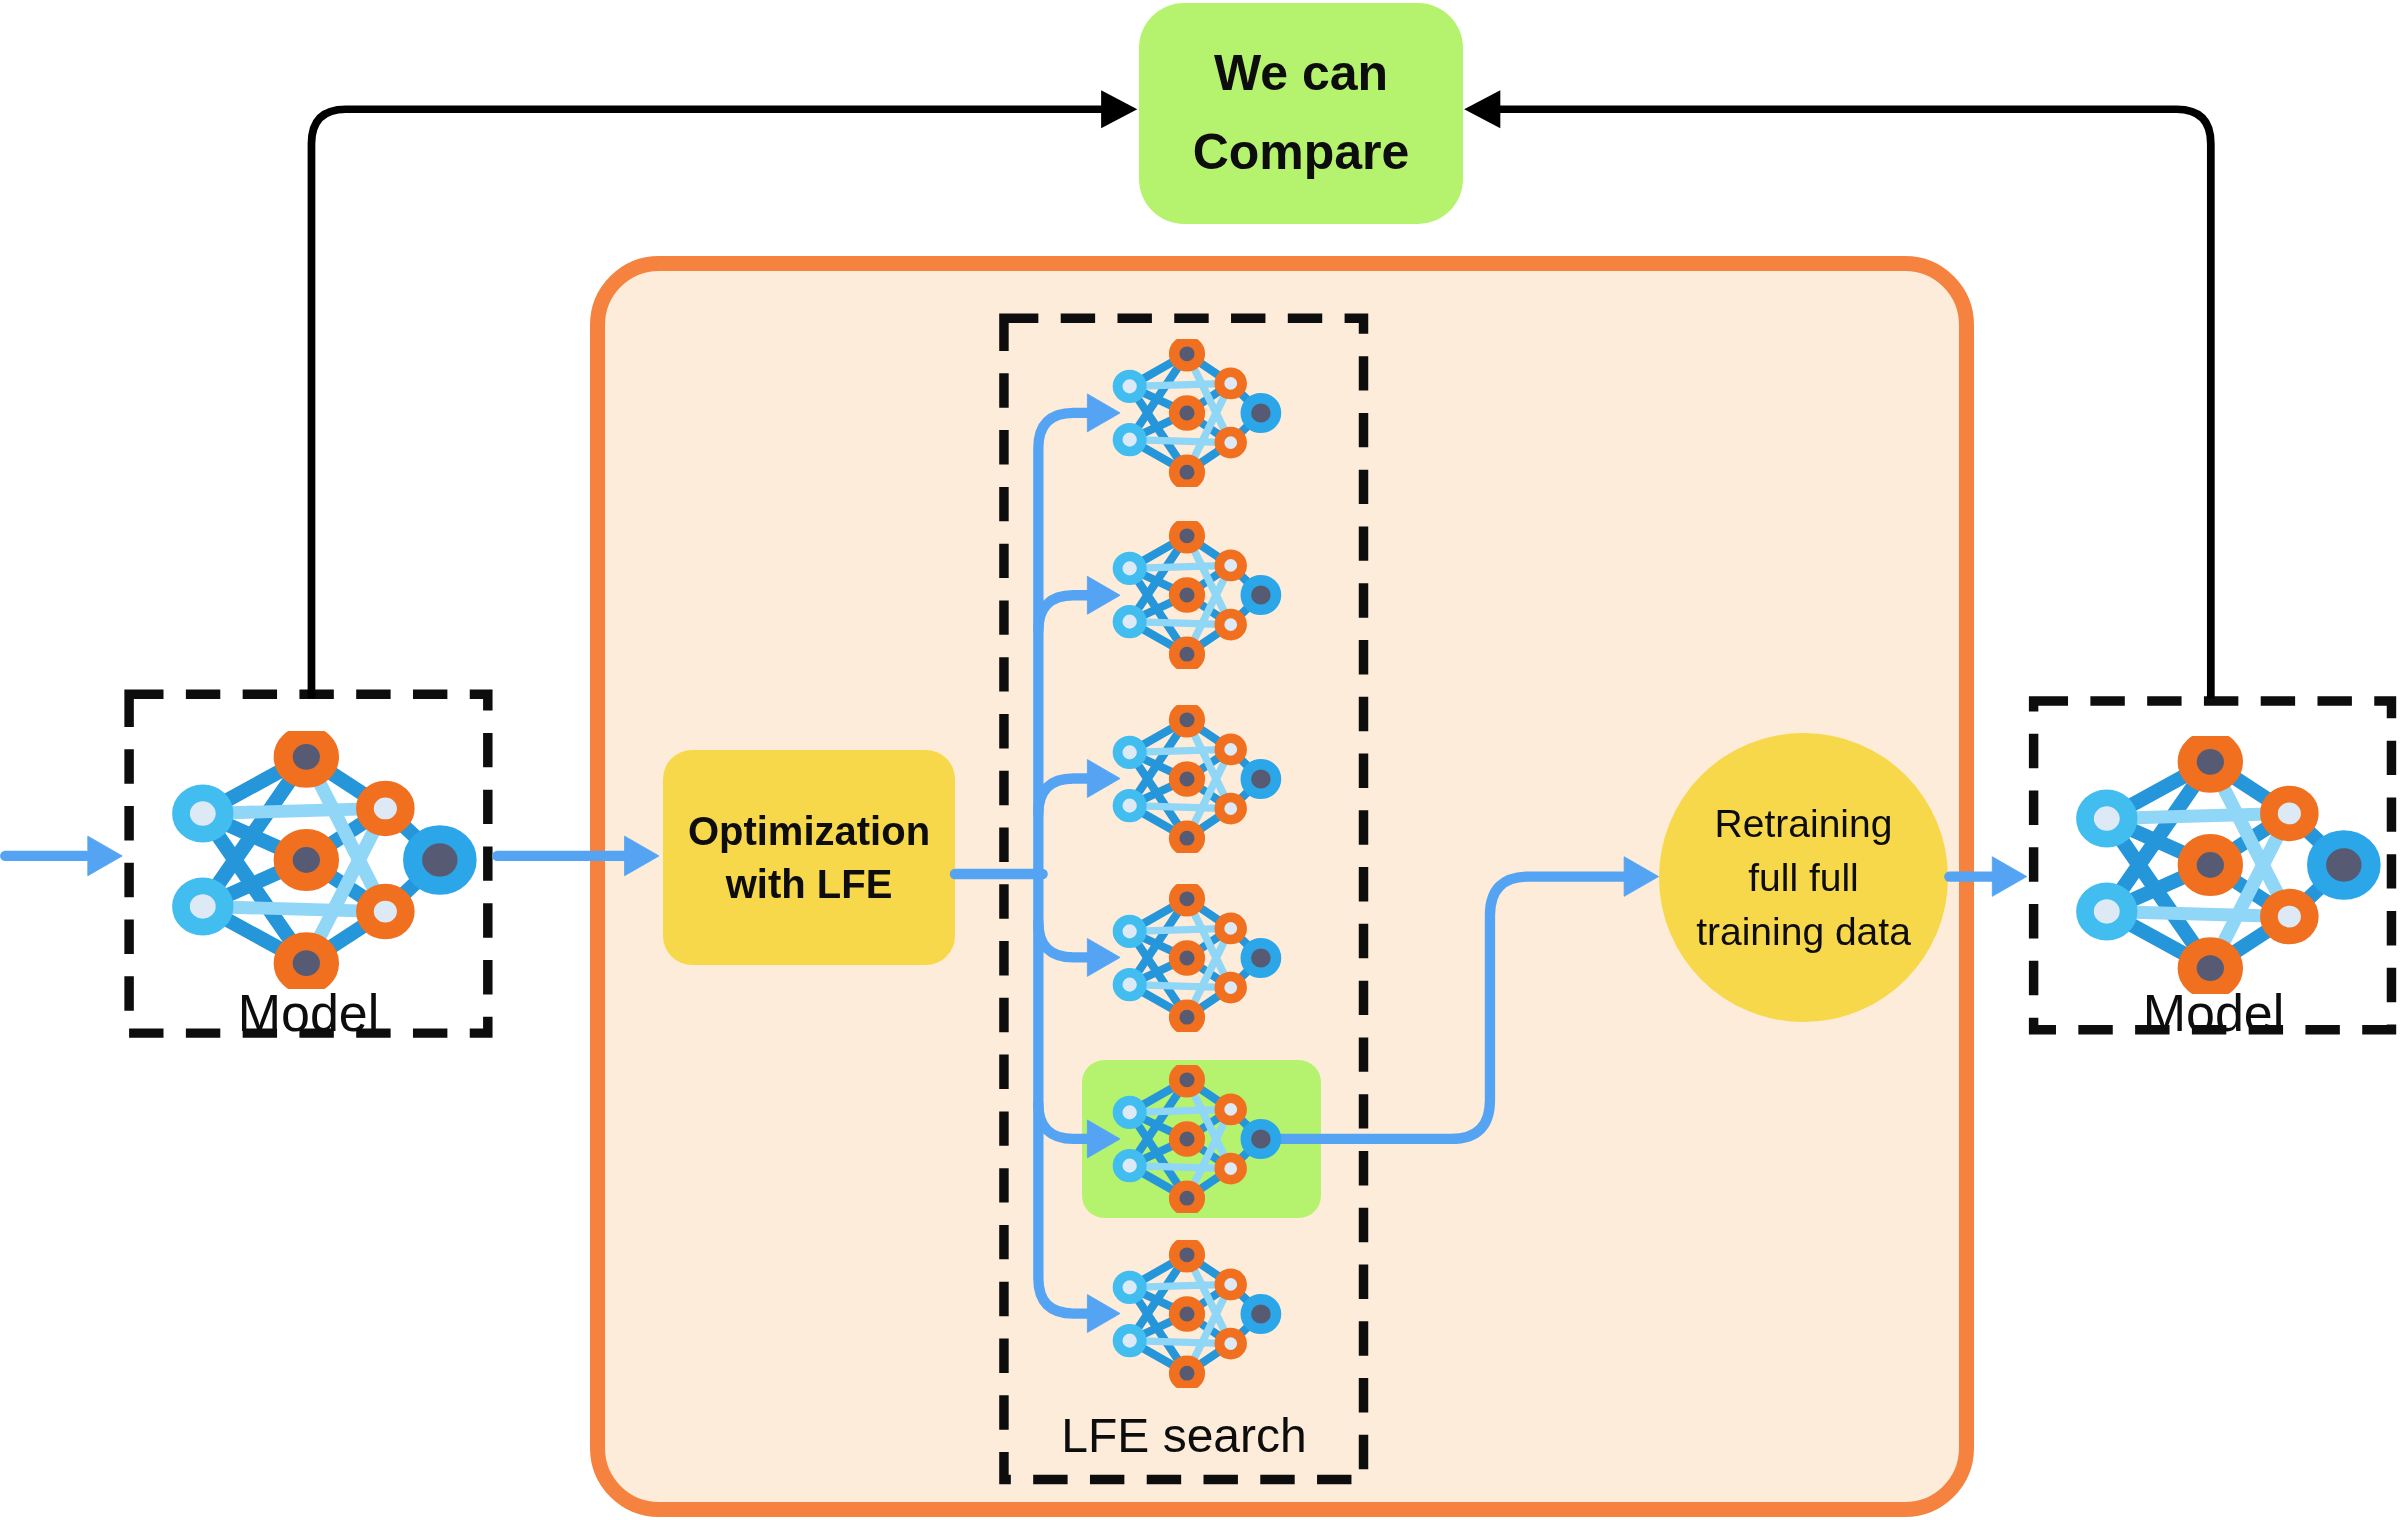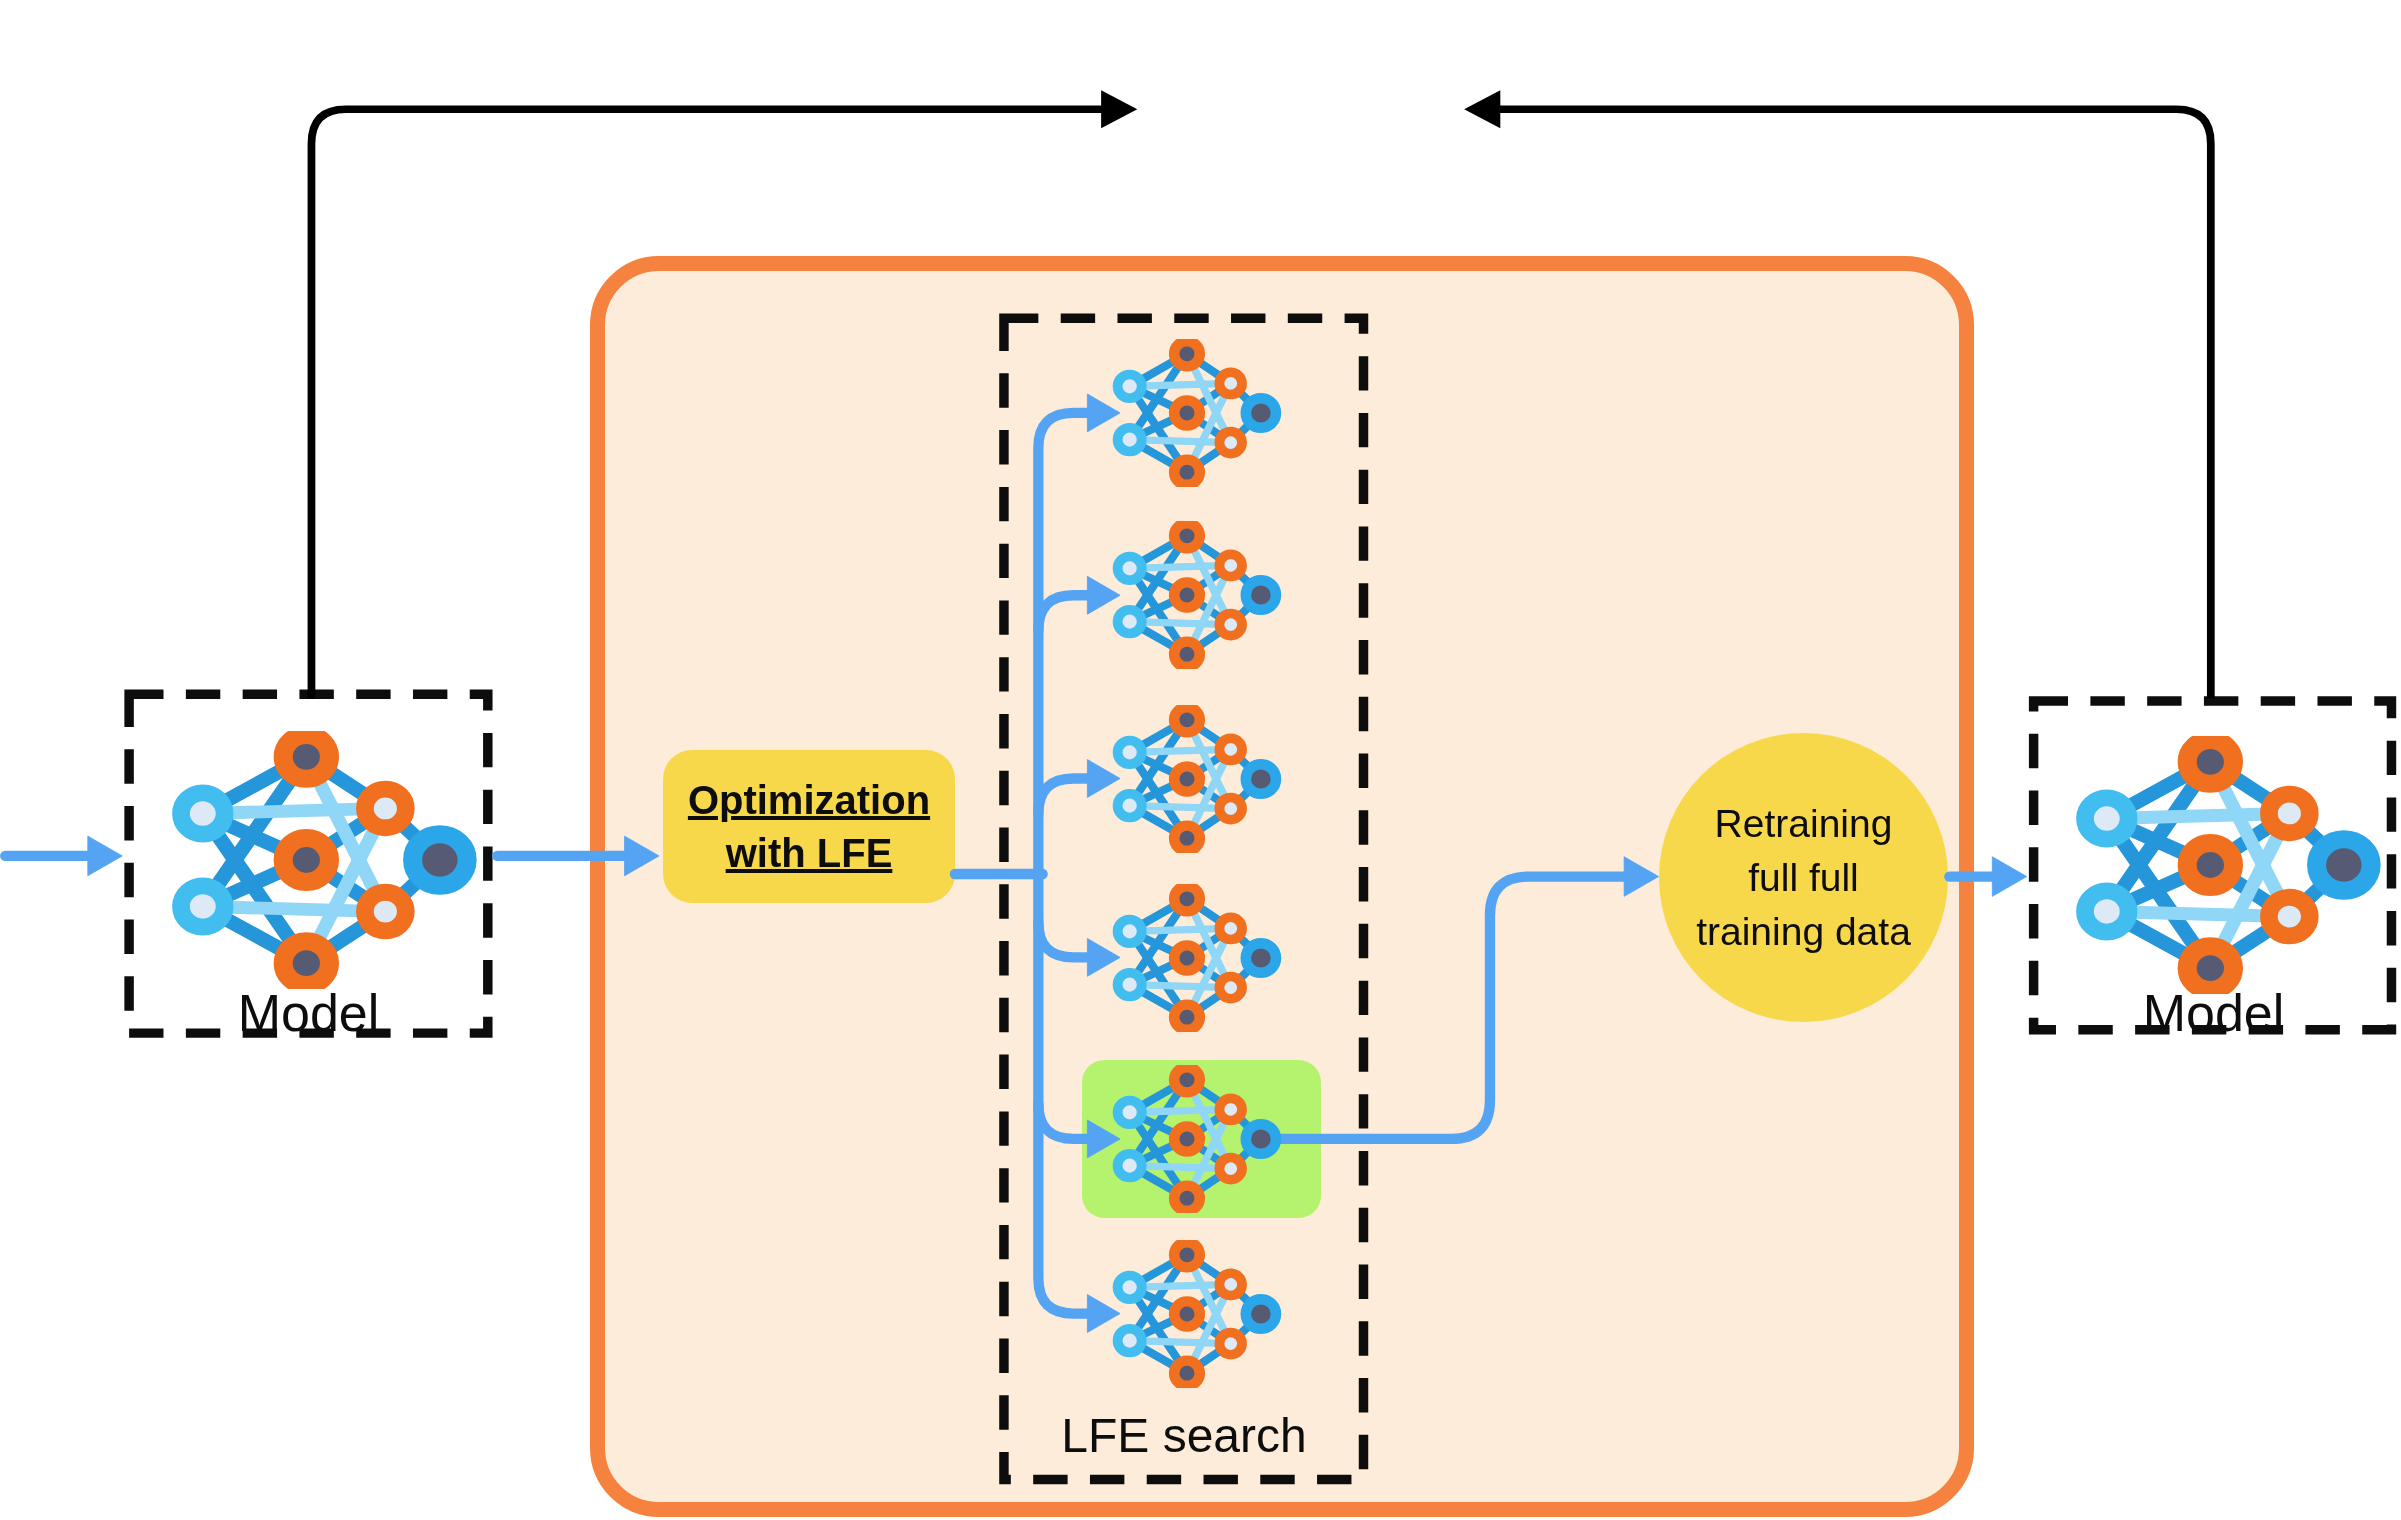--- a/index.html
+++ b/index.html
@@ -10,22 +10,22 @@
   html,body{margin:0;padding:0;background:var(--canvas_bg);}
   body{width:2401px;height:1520px;overflow:hidden;
        font-family:"Liberation Sans","DejaVu Sans",sans-serif;color:var(--text_color);}
   .canvas{position:relative;width:2401px;height:1520px;background:var(--canvas_bg);}
   .abs{position:absolute;}
   .orange-panel{left:590px;top:256px;width:1384px;height:1261px;box-sizing:border-box;
     background:var(--panel_fill);border:15.5px solid var(--panel_border);border-radius:69px;z-index:1;}
   .compare-box{left:1139px;top:2.6px;width:324px;height:221px;background:var(--green_fill);
     border-radius:45px;z-index:2;display:flex;flex-direction:column;align-items:center;justify-content:center;}
   .compare-box span{font-size:50px;font-weight:800;line-height:79px;white-space:nowrap;}
-  .opt-box{left:663px;top:750px;width:292px;height:153px;background:var(--yellow_fill);
-    border-radius:29px;z-index:2;display:flex;flex-direction:column;align-items:center;justify-content:center;text-decoration:underline;}
+  .opt-box{left:663px;top:750px;width:292px;height:215px;background:var(--yellow_fill);
+    border-radius:29px;z-index:2;display:flex;flex-direction:column;align-items:center;justify-content:center;}
   .opt-box span{font-size:40px;font-weight:800;line-height:53px;white-space:nowrap;}
   .highlight-box{left:1082px;top:1060px;width:239px;height:158px;background:var(--green_fill);
     border-radius:22.4px;z-index:2;}
   .retrain-circle{left:1659px;top:733px;width:289px;height:289px;background:var(--yellow_fill);
     border-radius:50%;z-index:2;display:flex;flex-direction:column;align-items:center;justify-content:center;}
   .retrain-circle span{font-size:39px;font-weight:400;line-height:54px;white-space:nowrap;text-align:right;}
   .connector-layer{left:0;top:0;z-index:3;}
   .icon{z-index:4;}
   .label{z-index:5;text-align:center;font-weight:400;white-space:nowrap;}
   .model-label{width:367px;font-size:52px;}
@@ -72,20 +72,24 @@
         <circle cx="57" cy="90" r="8.5" fill="#565b73" stroke="#f0701f" stroke-width="7"></circle>
         <circle cx="86" cy="30" r="7.5" fill="#dde9f4" stroke="#f0701f" stroke-width="6.5"></circle>
         <circle cx="86" cy="70" r="7.5" fill="#dde9f4" stroke="#f0701f" stroke-width="6.5"></circle>
         <circle cx="106" cy="50" r="10" fill="#565b73" stroke="#2ba6e9" stroke-width="7"></circle>
       </g>
     </defs>
   </svg>
 
   <div class="abs orange-panel"></div>
 
+  <div class="abs compare-box">
+    <span>We can</span>
+    <span>Compare</span>
+  </div>
 
   <div class="abs opt-box">
     <span>Optimization</span>
     <span>with LFE</span>
   </div>
 
   <div class="abs highlight-box"></div>
 
   <div class="abs retrain-circle">
     <span>Retraining</span>

